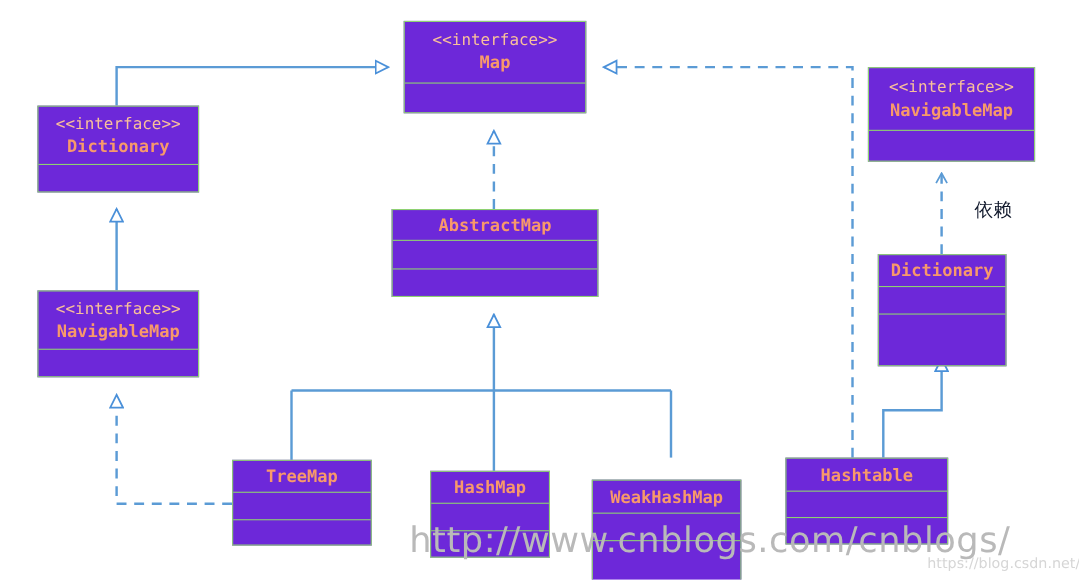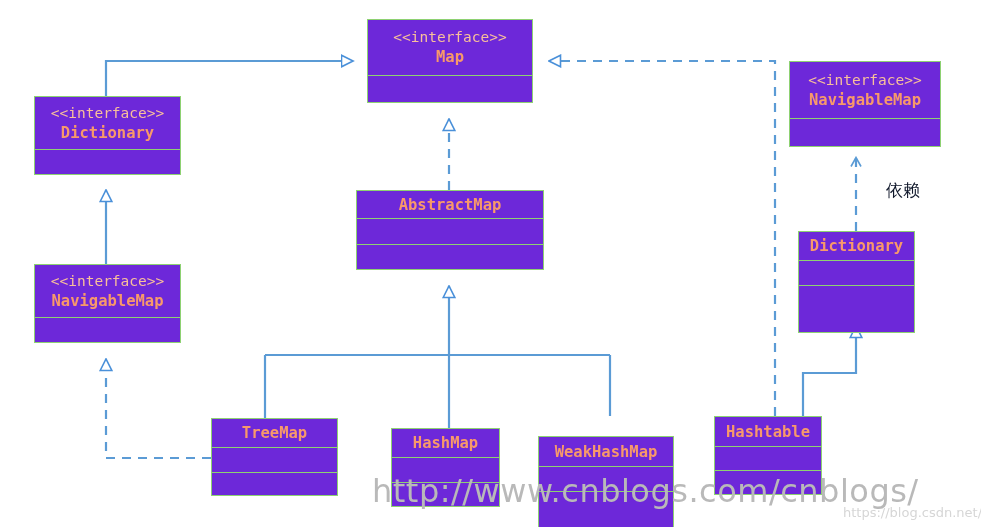--- a/index.html
+++ b/index.html
@@ -199,21 +199,21 @@
   </div>
 
   <div class="umlbox" style="left:538px; top:436px; width:136px; height:97px;">
     <div class="compartment" style="height:30px;">
       <div class="clsname">WeakHashMap</div>
     </div>
     <div class="compartment" style="height:25px;"></div>
     <div class="compartment last" style="height:25px;"></div>
   </div>
 
-  <div class="umlbox" style="left:714px; top:416px; width:108px; height:79px;">
+  <div class="umlbox" style="left:714px; top:416px; width:148px; height:79px;">
     <div class="compartment" style="height:30px;">
       <div class="clsname">Hashtable</div>
     </div>
     <div class="compartment" style="height:24px;"></div>
     <div class="compartment last" style="height:25px;"></div>
   </div>
 
   <div class="note-label" style="left:886px; top:179px;">依赖</div>
 
   <div class="watermark-main" style="left:372px; top:472px;">http://www.cnblogs.com/cnblogs/</div>

